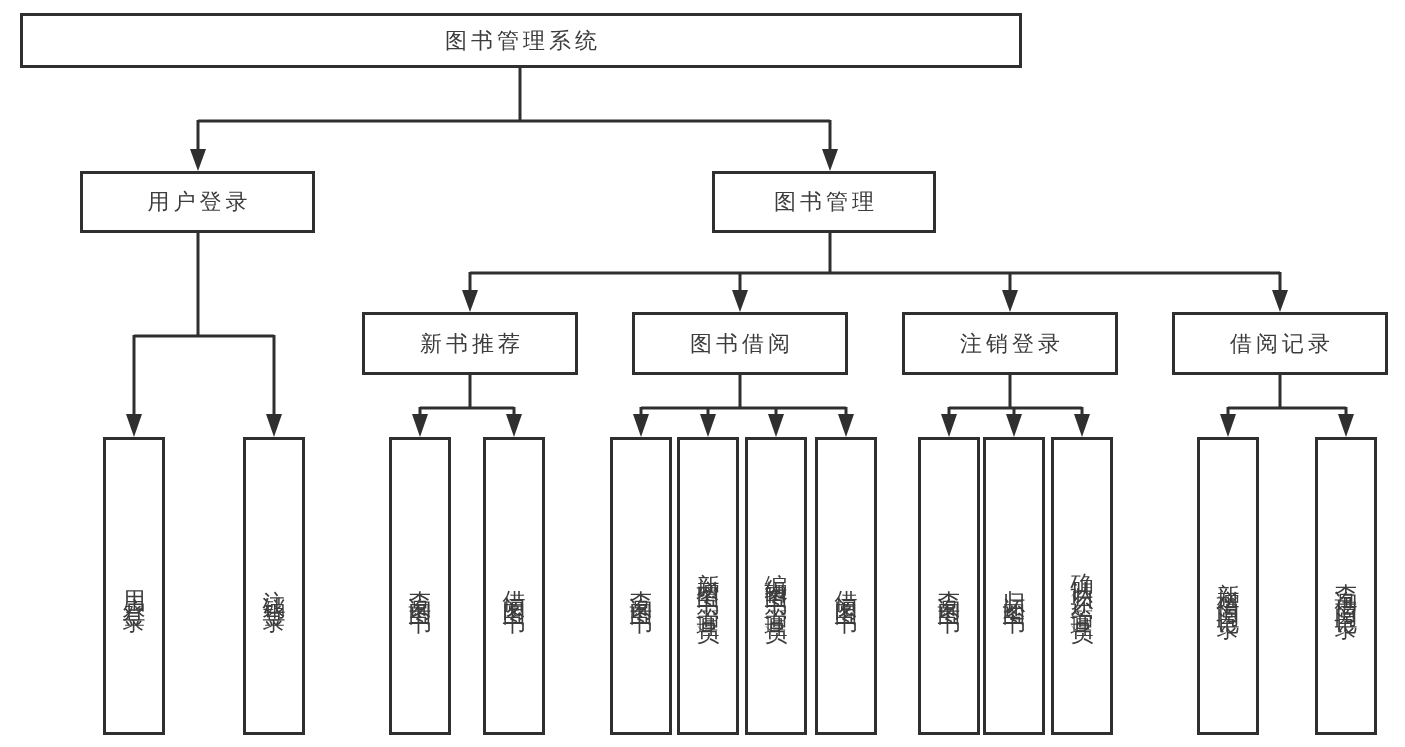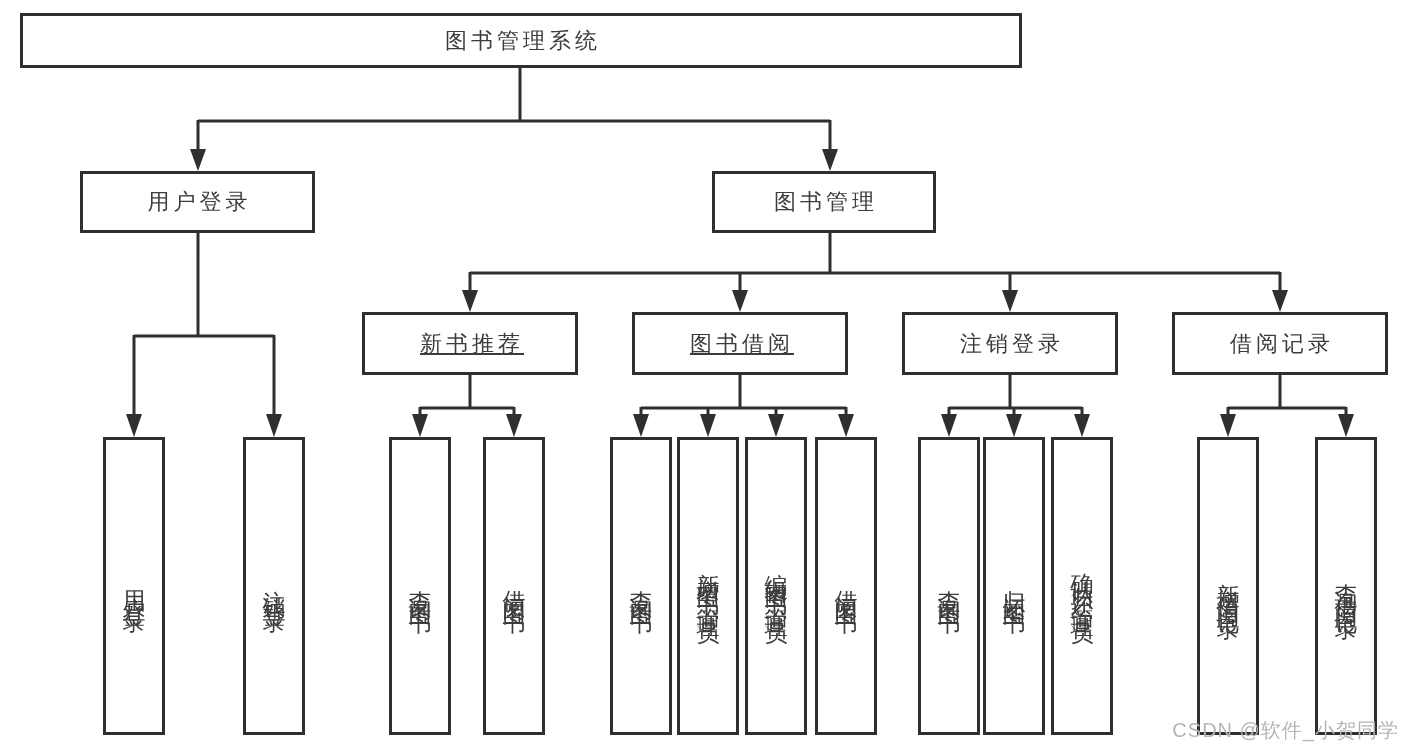--- a/index.html
+++ b/index.html
@@ -133,24 +133,24 @@
     <span class="label">图书管理系统</span>
   </div>
 
   <div class="node hnode" style="left:80px; top:171px; width:235px; height:62px;">
     <span class="label">用户登录</span>
   </div>
   <div class="node hnode" style="left:712px; top:171px; width:224px; height:62px;">
     <span class="label">图书管理</span>
   </div>
 
-  <div class="node hnode" style="left:362px; top:312px; width:216px; height:63px;text-decoration:underline;">
+  <div class="node hnode" style="left:362px; top:312px; width:216px; height:63px;">
     <span class="label">新书推荐</span>
   </div>
-  <div class="node hnode" style="left:632px; top:312px; width:216px; height:63px;text-decoration:underline;">
+  <div class="node hnode" style="left:632px; top:312px; width:216px; height:63px;">
     <span class="label">图书借阅</span>
   </div>
   <div class="node hnode" style="left:902px; top:312px; width:216px; height:63px;">
     <span class="label">注销登录</span>
   </div>
   <div class="node hnode" style="left:1172px; top:312px; width:216px; height:63px;">
     <span class="label">借阅记录</span>
   </div>
 
   <div class="node vnode" style="left:103px; top:437px; width:62px; height:298px;">
@@ -190,15 +190,14 @@
     <span class="label">确认归还（管理员）</span>
   </div>
 
   <div class="node vnode" style="left:1197px; top:437px; width:62px; height:298px;">
     <span class="label">新增借阅记录</span>
   </div>
   <div class="node vnode" style="left:1315px; top:437px; width:62px; height:298px;">
     <span class="label">查询借阅记录</span>
   </div>
 
-  <div class="watermark">CSDN @软件_小贺同学</div>
 
 </div>
 
 </body></html>

